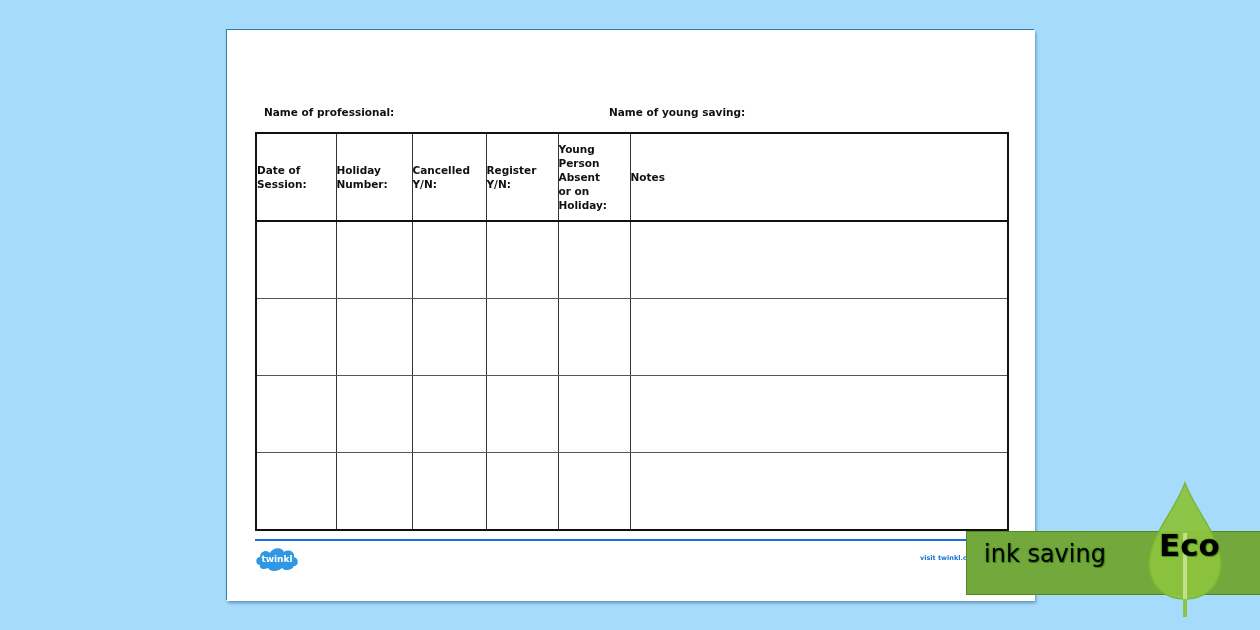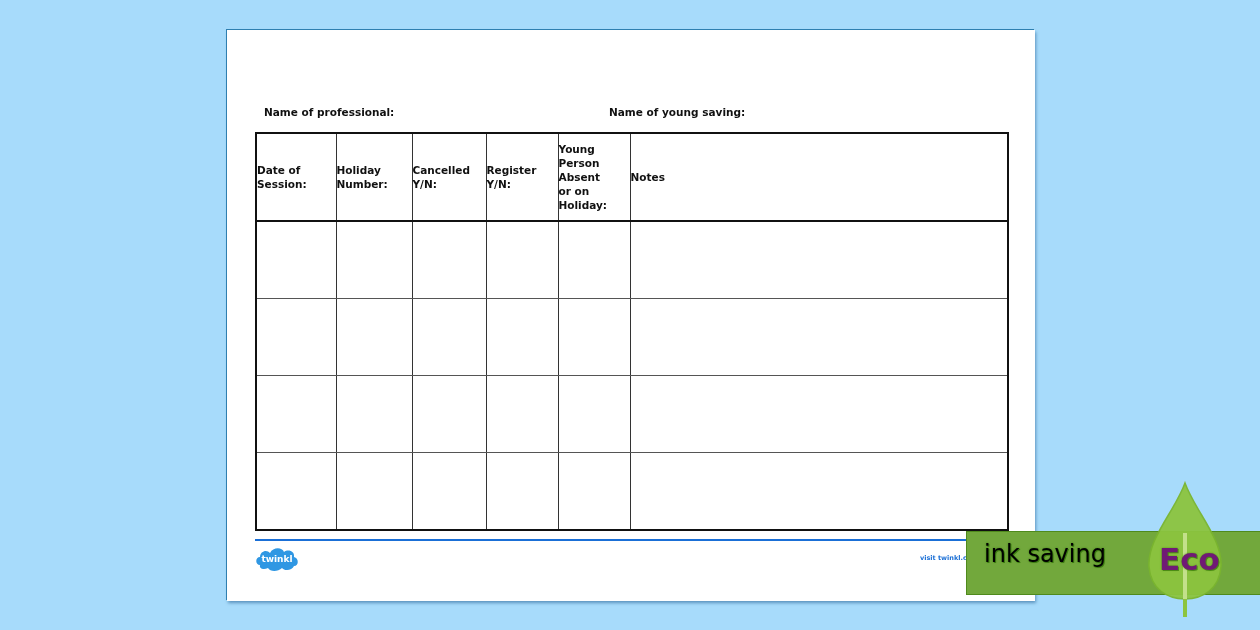--- a/index.html
+++ b/index.html
@@ -49,21 +49,21 @@
   .eco-banner {
     position:absolute; left:966px; top:531px; width:294px; height:64px;
     background:#72a83c; border:1px solid #4f8a1c; border-right:none; box-sizing:border-box;
   }
   .eco-text {
     position:absolute; left:984px; top:540px; font-size:24px; color:#000000;
     text-shadow: 0 0 2px #3d7d12, 1px 1px 0 #3d7d12;
   }
   .leaf { position:absolute; left:1145px; top:481px; width:80px; height:136px; }
   .eco-word {
-    position:absolute; left:1159px; top:541px; font-size:31px; font-weight:bold; color:#701a75;
+    position:absolute; left:1159px; top:527px; font-size:31px; font-weight:bold; color:#000000;
     text-shadow: 0 0 2px #4c8c15, 1px 1px 0 #4c8c15;
   }
 </style>
 </head>
 <body>
 
 <div class="page">
   <div class="field-label lbl-prof">Name of professional:</div>
   <div class="field-label lbl-yp">Name of young saving:</div>
 

